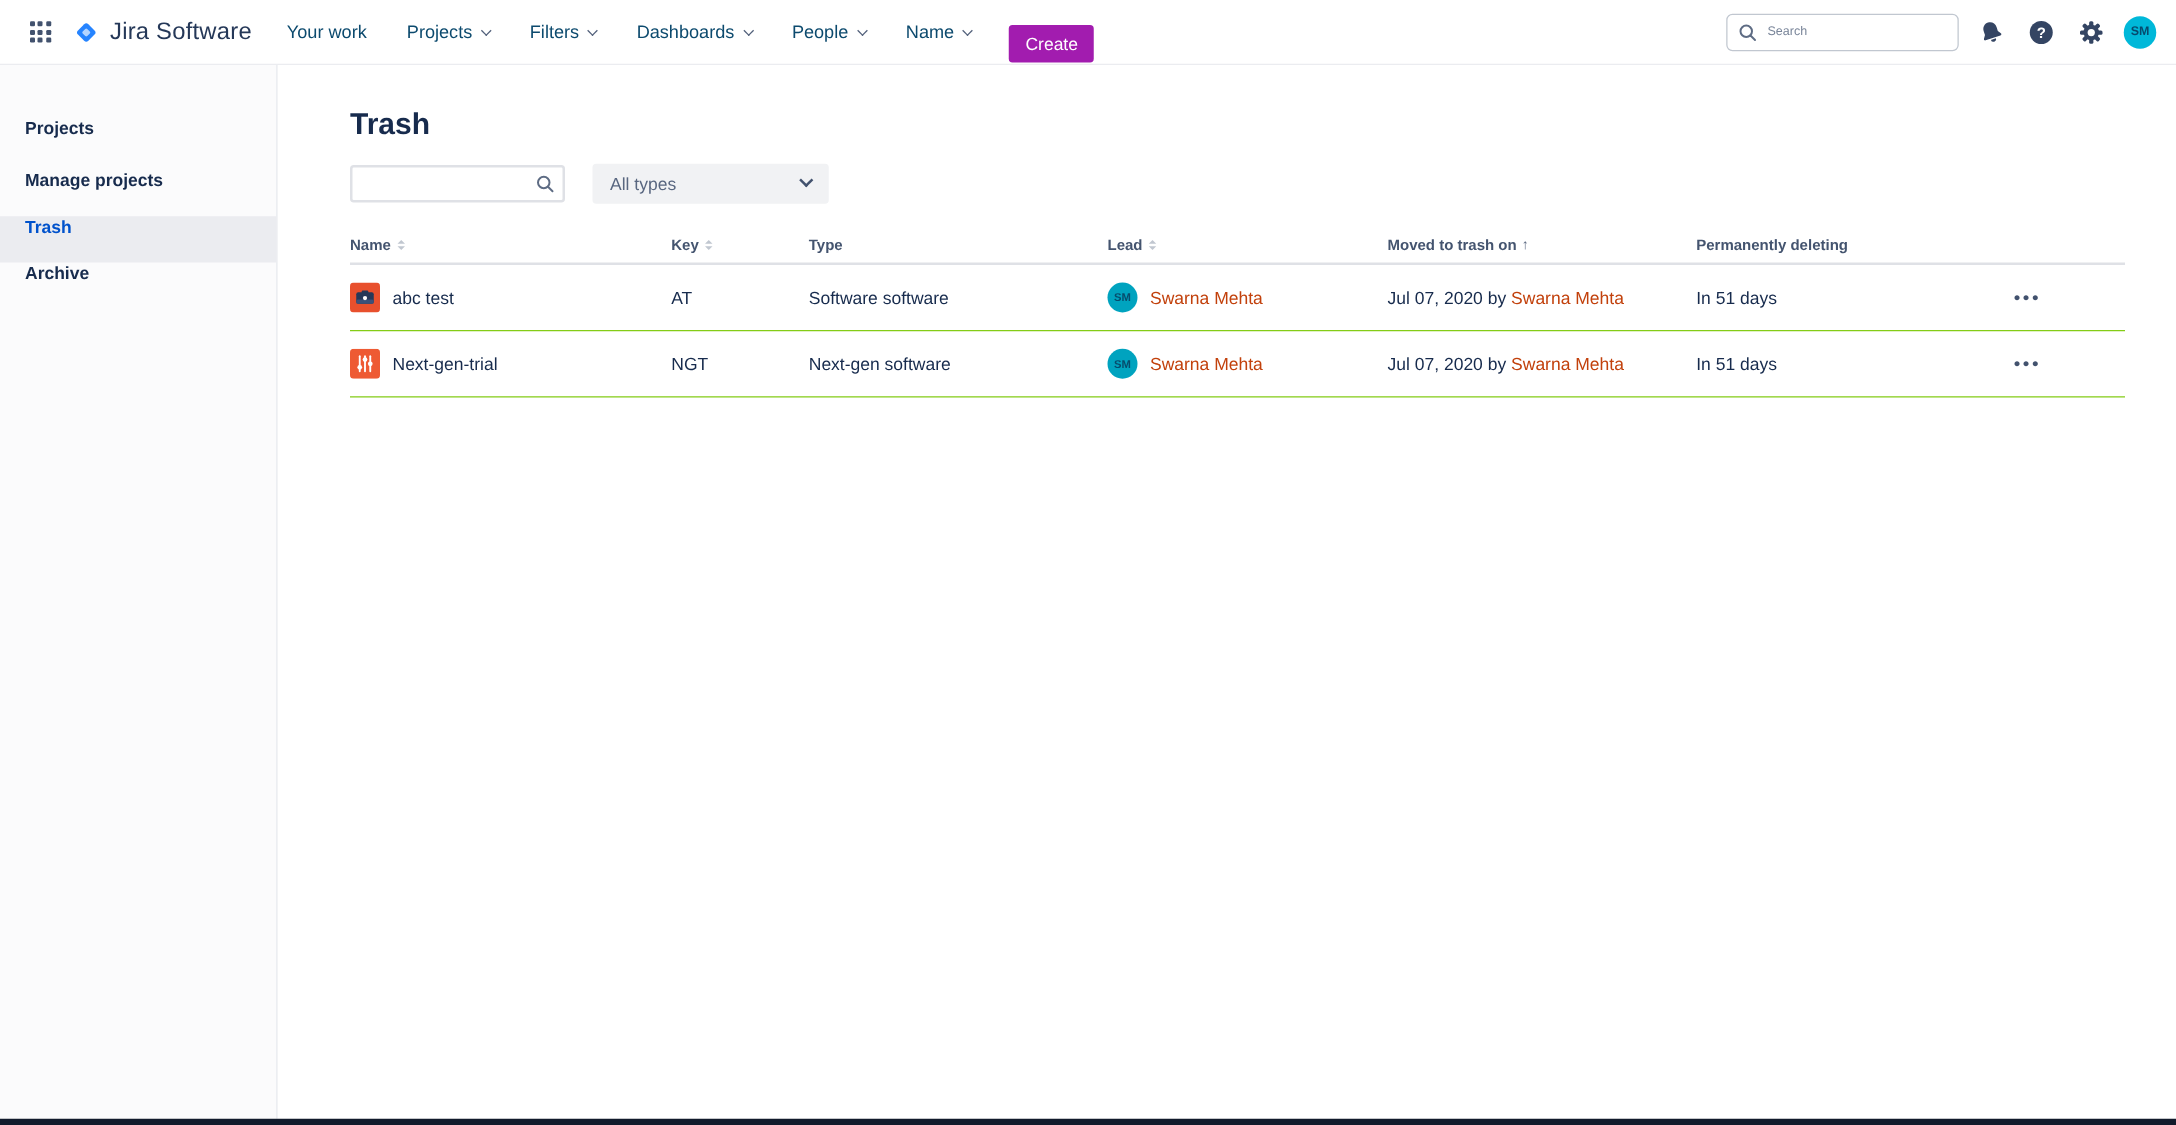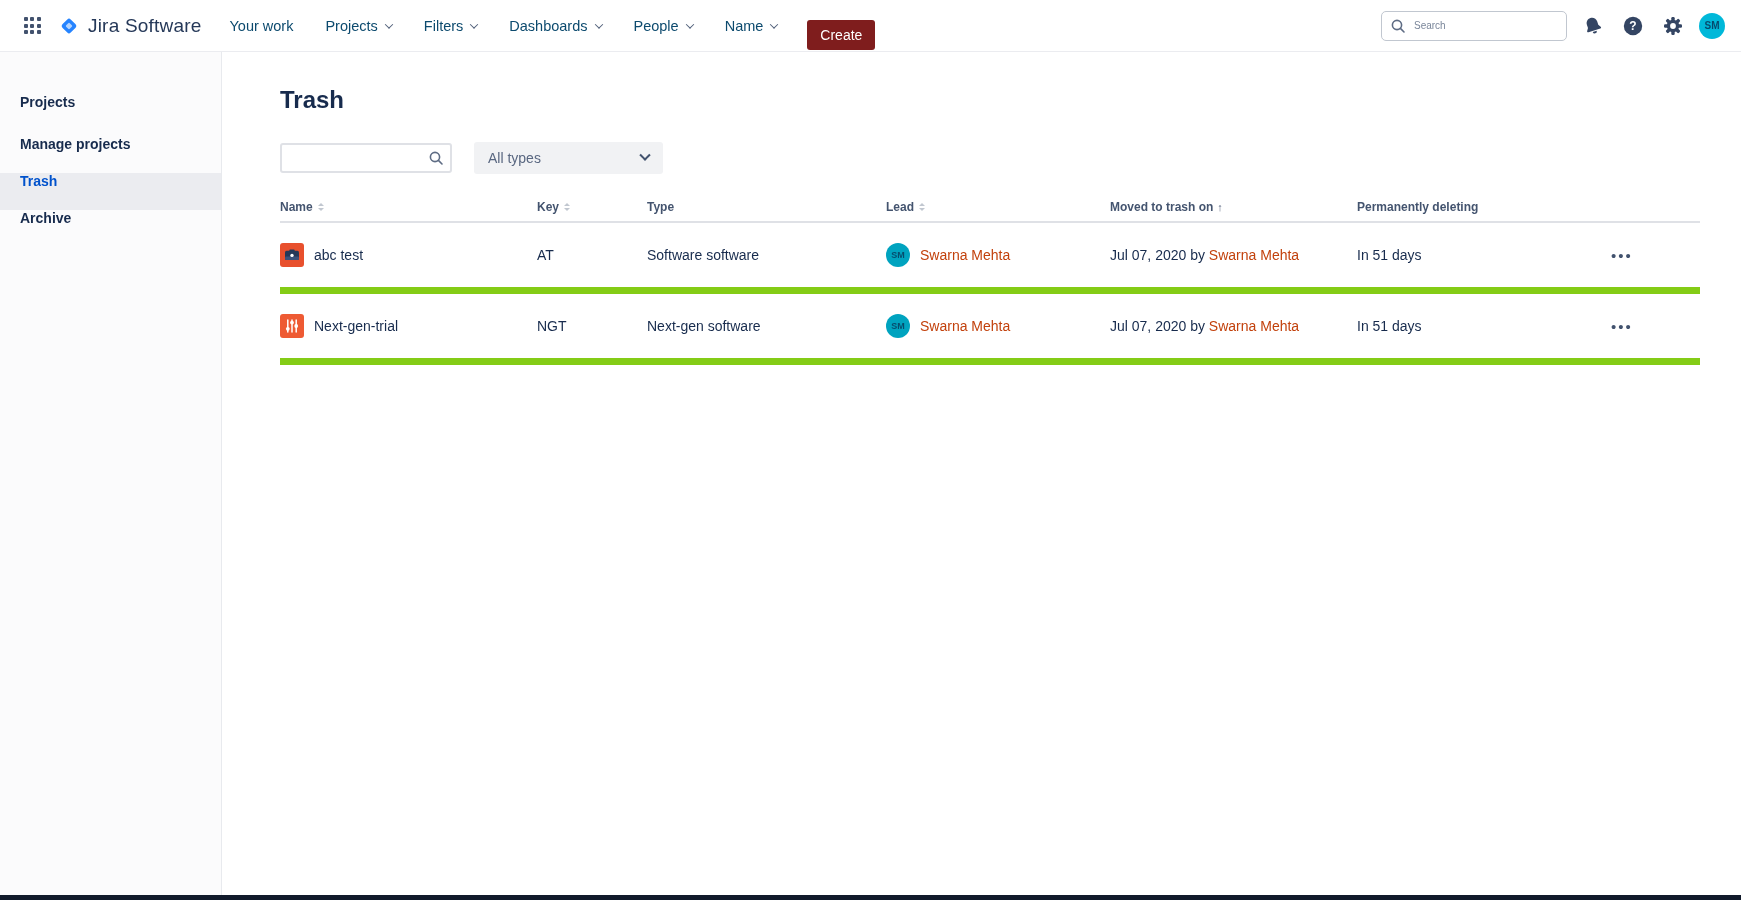--- a/index.html
+++ b/index.html
@@ -14,21 +14,21 @@
     border-radius:3px; cursor:pointer; }
   .grid9 { display:grid; grid-template-columns:repeat(3,4px); grid-gap:2.5px; }
   .grid9 i { width:4px; height:4px; background:#42526E; border-radius:1px; }
   .brand { display:flex; align-items:center; gap:8px; padding:0 12px 0 6px; cursor:pointer; }
   .brand-name { font-size:19px; font-weight:500; color:#253858; letter-spacing:.2px; }
   .nav-menu { display:flex; align-items:center; gap:8px; }
   .nav-item { display:flex; align-items:center; padding:8px 12px; font-size:14.5px; font-weight:500;
     color:#0c4a6e; border-radius:3px; cursor:pointer; white-space:nowrap;justify-content:flex-end; }
   .chev { display:inline-block; width:6px; height:6px; border-right:1.7px solid #505F79;
     border-bottom:1.7px solid #505F79; transform:rotate(45deg) translate(-1px,-1px); margin-left:8px; }
-  .create-btn { margin-left:14px; background:#7f1d1d; color:#fff; border:none; border-radius:3px;
+  .create-btn { margin-left:14px; background:#a21caf; color:#fff; border:none; border-radius:3px;
     font-size:14px; font-weight:500; padding:7px 13px; cursor:pointer; font-family:inherit;margin-top:19px; }
   .nav-right { margin-left:auto; display:flex; align-items:center; gap:12px; }
   .nav-search { position:relative; width:186px; }
   .nav-search input { width:186px; height:30px; border:1px solid #C1C7D0; border-radius:5px;
     padding:0 8px 0 32px; font-size:10px; color:#172B4D; outline:none; font-family:inherit; background:#fff; }
   .nav-search input::placeholder { color:#7A869A; }
   .nav-search .mag { position:absolute; left:9px; top:7px; }
   .nav-icon { width:28px; height:28px; display:flex; align-items:center; justify-content:center;
     cursor:pointer; border-radius:50%; }
   .avatar { width:26px; height:26px; border-radius:50%; background:#00B8D9; color:rgba(9,30,66,.72);
@@ -40,21 +40,21 @@
   .sidebar-heading { padding:42px 0 0 20px; font-size:14px; font-weight:bold; color:#172B4D; }
   .sidebar-nav { margin-top:26px; }
   .side-item { height:37px; display:flex; padding-left:20px; font-size:14px;
     color:#172B4D; cursor:pointer;font-weight:bold; }
   .side-item.selected { background:#EBECF0; color:#0052CC; }
 
   
   .main { position:absolute; top:52px; left:223px; right:0; bottom:5px; background:#fff;
     padding:33px 41px 0 57px; }
   .page-title { font-size:24px; line-height:30px; font-weight:600; color:#172B4D; }
-  .filter-bar { margin-top:27px; display:flex; align-items:center; gap:22px; }
+  .filter-bar { margin-top:16px; display:flex; align-items:center; gap:22px; }
   .filter-search { position:relative; width:172px; }
   .filter-search input { width:172px; height:30px; border:2px solid #DFE1E6; border-radius:3px;
     padding:0 30px 0 8px; font-size:14px; color:#172B4D; outline:none; font-family:inherit; background:#fff; }
   .filter-search .mag { position:absolute; right:8px; top:7px; }
   .type-select { width:189px; height:32px; background:#F1F2F4; border-radius:3px; display:flex;
     align-items:center; justify-content:space-between; padding:0 14px; cursor:pointer; }
   .type-select .val { font-size:14px; color:#596780; }
   .sel-chev { display:inline-block; width:8px; height:8px; border-right:2px solid #42526E;
     border-bottom:2px solid #42526E; transform:rotate(45deg) translate(-2px,-2px); }
 
@@ -62,21 +62,21 @@
   .table { margin-top:26px; }
   .trow { display:grid; grid-template-columns:257px 110px 239px 224px 247px 248px 1fr; align-items:center; }
   .thead { border-bottom:2px solid #DFE1E6; }
   .thead .th { font-size:12px; font-weight:bold; color:#44546F; padding:0 8px 7px 0;
     display:flex; align-items:center; }
   .sort-glyph { display:inline-flex; flex-direction:column; margin-left:5px; gap:2px; }
   .sort-glyph b { width:0; height:0; border-left:3px solid transparent; border-right:3px solid transparent; }
   .sort-glyph .up { border-bottom:3.5px solid #C1C7D0; }
   .sort-glyph .dn { border-top:3.5px solid #C1C7D0; }
   .sort-active { font-size:11px; color:#596780; margin-left:4px; font-weight:bold; }
-  .tbody .trow { height:71px; border-bottom:7px solid #84cc16; }
+  .tbody .trow { height:53px; border-bottom:1px solid #84cc16; }
   .cell { font-size:14px; color:#172B4D; padding-right:8px; display:flex; align-items:center; }
   .name-cell { gap:10px; }
   .proj-icon { width:24px; height:24px; flex:0 0 24px; }
   .lead-cell { gap:10px; }
   .row-avatar { width:24px; height:24px; flex:0 0 24px; border-radius:50%; background:#00A3BF;
     color:rgba(9,30,66,.66); font-size:9px; font-weight:bold; display:flex; align-items:center;
     justify-content:center; }
   a.link { color:#c2410c; text-decoration:none; cursor:pointer; }
   .more-btn { background:none; border:none; color:#42526E; font-size:15px; letter-spacing:2px;
     cursor:pointer; padding:4px 6px; border-radius:3px; font-family:inherit; line-height:1; }

